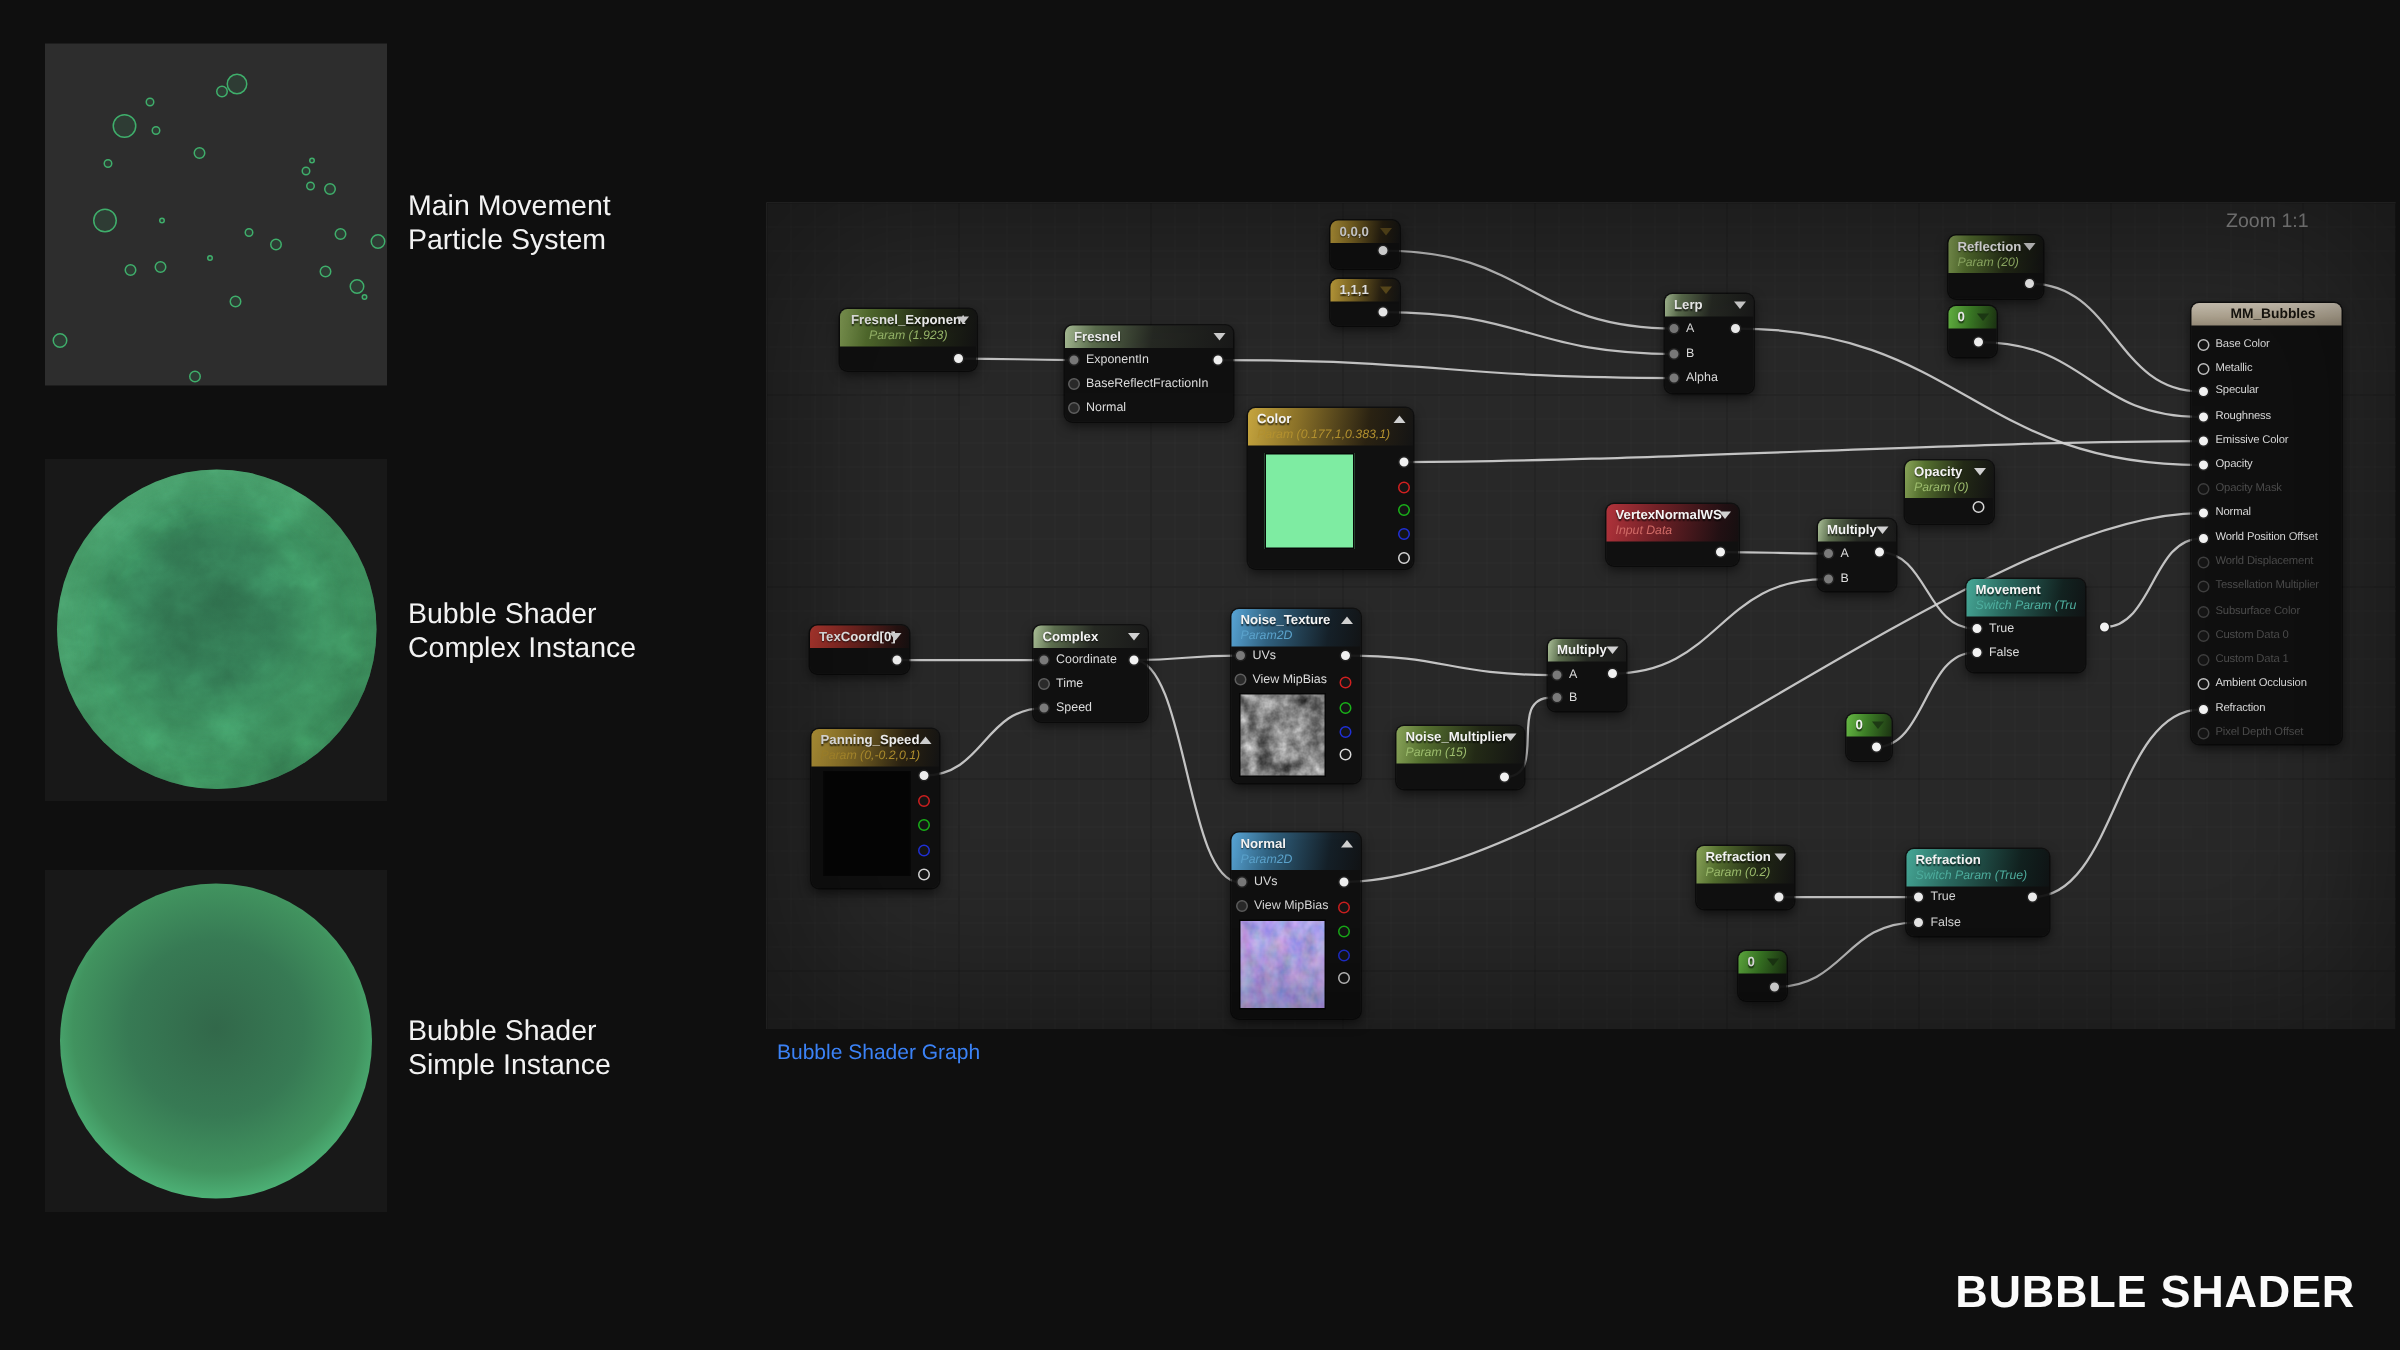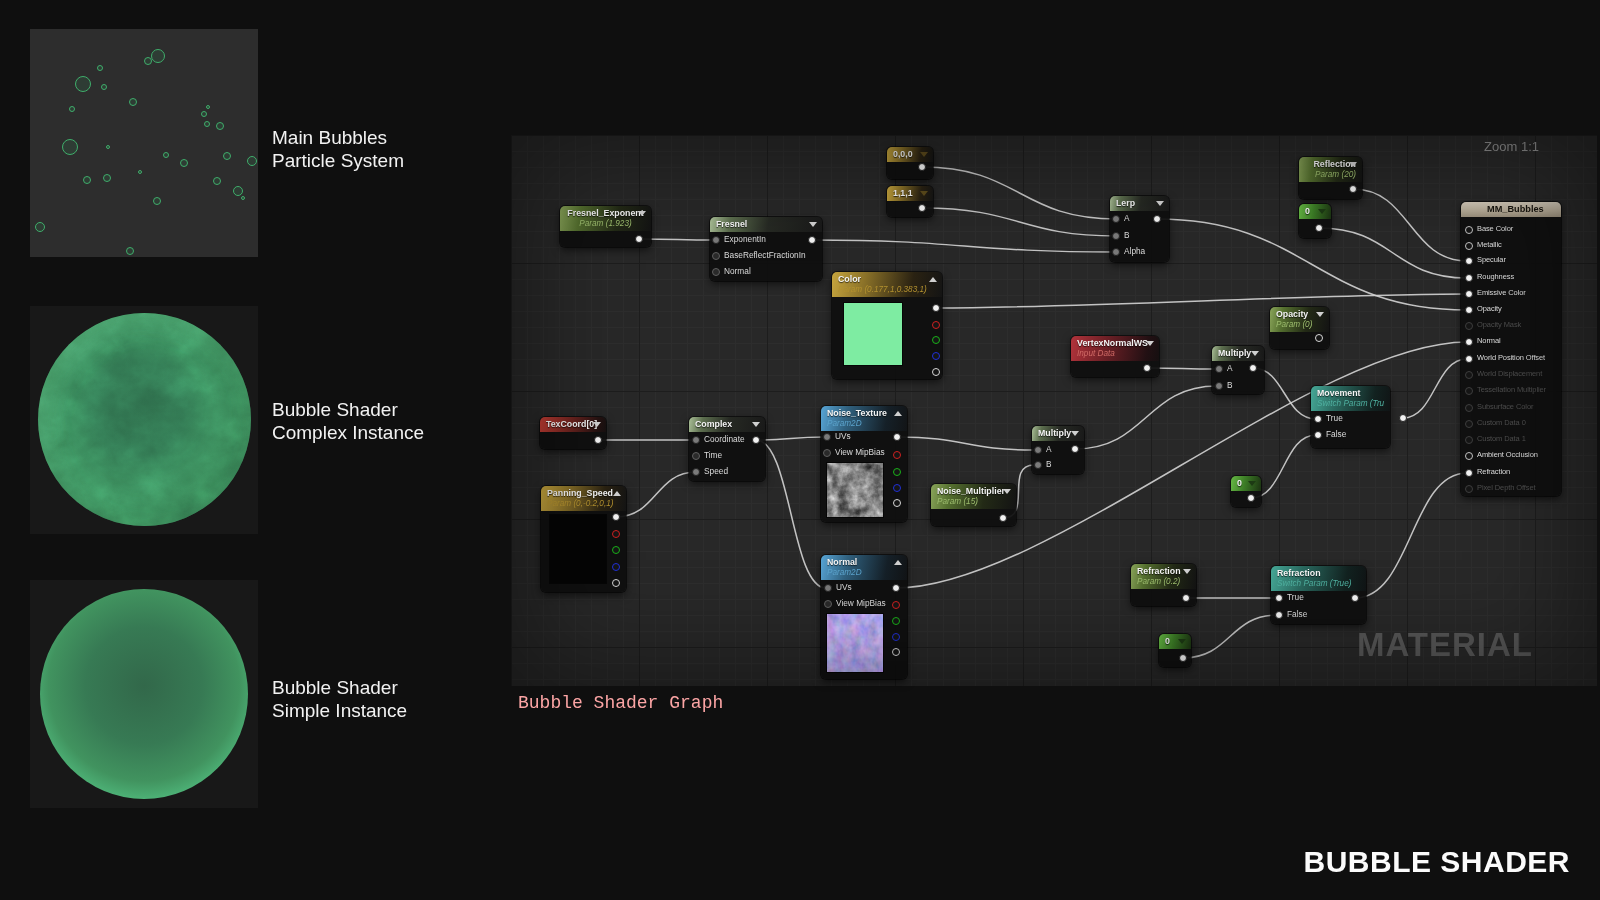--- a/index.html
+++ b/index.html
@@ -73,21 +73,21 @@
   .s-r{border:1.7px solid #d02020;}
   .s-g{border:1.7px solid #19b219;}
   .s-b{border:1.7px solid #2030d8;}
   .s-a{border:1.7px solid #d8d8d8;}
   .pinlab{position:absolute;font-size:8.3px;color:#dcdcdc;white-space:nowrap;z-index:1;}
   .k-out .pinlab{font-size:7.5px;letter-spacing:-.1px;}
   .pinlab.dim{color:#4d4d4d;}
   .swatch{position:absolute;border:1px solid #060606;box-sizing:border-box;}
 
   
-  .caption{position:absolute;left:518px;top:693px;font-size:18px;color:#fca5a5;font-family:Liberation Mono, monospace;}
+  .caption{position:absolute;left:518px;top:693px;font-size:14px;color:#3b82f6;}
   .title{position:absolute;top:845px;right:30px;font-size:30px;font-weight:700;color:#fbfbfb;letter-spacing:.5px;}
 </style>
 </head>
 <body>
 
 <div class="stage">
 
   <div class="preview-panel" id="panel-particles">
       <span class="bubble" style="left: 121px; top: 20px; width: 14px; height: 14px;"></span>
       <span class="bubble" style="left: 114px; top: 28px; width: 8px; height: 8px;"></span>
@@ -110,21 +110,21 @@
       <span class="bubble" style="left: 73px; top: 145px; width: 8px; height: 8px;"></span>
       <span class="bubble" style="left: 108px; top: 141px; width: 4px; height: 4px;"></span>
       <span class="bubble" style="left: 183px; top: 148px; width: 8px; height: 8px;"></span>
       <span class="bubble" style="left: 203px; top: 157px; width: 10px; height: 10px;"></span>
       <span class="bubble" style="left: 211px; top: 167px; width: 4px; height: 4px;"></span>
       <span class="bubble" style="left: 123px; top: 168px; width: 8px; height: 8px;"></span>
       <span class="bubble" style="left: 5px; top: 193px; width: 10px; height: 10px;"></span>
       <span class="bubble" style="left: 96px; top: 218px; width: 8px; height: 8px;"></span>
     </div>
   <div class="side-label l1">
-    <div>Main Bubbles</div>
+    <div>Main Movement</div>
     <div>Particle System</div>
   </div>
 
   <div class="preview-panel" id="panel-complex">
     <div class="sphere complex">
       <svg class="rough">
         <rect width="100%" height="100%" filter="url(#f-rough)"></rect>
       </svg>
     </div>
   </div>
@@ -135,21 +135,20 @@
 
   <div class="preview-panel" id="panel-simple">
     <div class="sphere simple"></div>
   </div>
   <div class="side-label l3">
     <div>Bubble Shader</div>
     <div>Simple Instance</div>
   </div>
 
   <div class="graph" id="graph">
-    <div class="watermark">MATERIAL</div>
     <svg id="wires">
         <path d="M128 104 C166.5 104 166.5 105 205 105" class="wire"></path>
         <path d="M301 105 C451 105 456 117 606 117" class="wire"></path>
         <path d="M411 32 C508.5 32 508.5 84 606 84" class="wire"></path>
         <path d="M411 73 C508.5 73 508.5 101 606 101" class="wire"></path>
         <path d="M646 84 C796 84 806 175 956 175" class="wire"></path>
         <path d="M425 173 C575 173 806 159 956 159" class="wire"></path>
         <path d="M842 54 C899 54 899 126 956 126" class="wire"></path>
         <path d="M808 93 C882 93 882 143 956 143" class="wire"></path>
         <path d="M87 305 C136 305 136 305 185 305" class="wire"></path>
@@ -332,21 +331,21 @@
           </div>
           <span class="arr down"></span>
           <span class="pin s-in-on" style="left: 2px; top: 19px;"></span>
           <span class="pinlab" style="left: 14px; top: 17px;">A</span>
           <span class="pin s-in-on" style="left: 2px; top: 36px;"></span>
           <span class="pinlab" style="left: 14px; top: 34px;">B</span>
           <span class="pin s-in-on" style="left: 2px; top: 52px;"></span>
           <span class="pinlab" style="left: 14px; top: 50px;">Alpha</span>
           <span class="pin s-w-on" style="left: 43px; top: 19px;"></span>
         </div>
-        <div class="node k-param" style="left: 788px; top: 22px; width: 63px; height: 42px; text-align: right;">
+        <div class="node k-param" style="left: 788px; top: 22px; width: 63px; height: 42px;">
           <div class="hd">
             <span class="t">Reflection</span>
             <span class="sub">Param (20)</span>
           </div>
           <span class="arr down"></span>
           <span class="pin s-w-on" style="left: 50px; top: 28px;"></span>
         </div>
         <div class="node k-mini" style="left: 788px; top: 69px; width: 32px; height: 34px;">
           <div class="hd">
             <span class="t">0</span>

